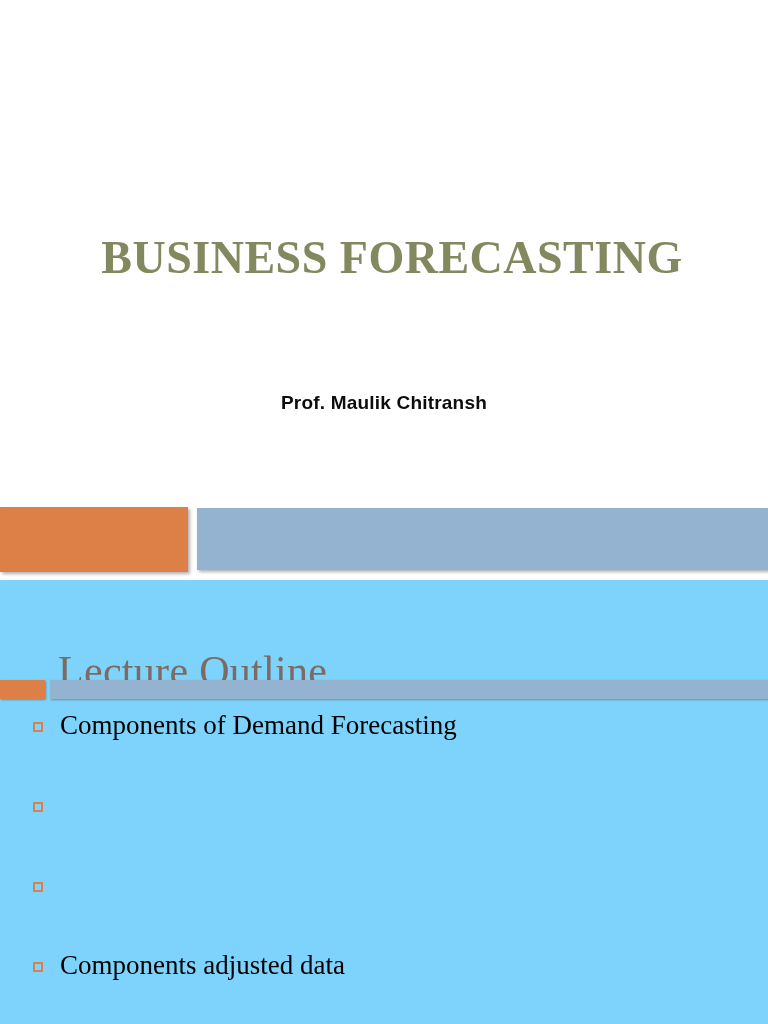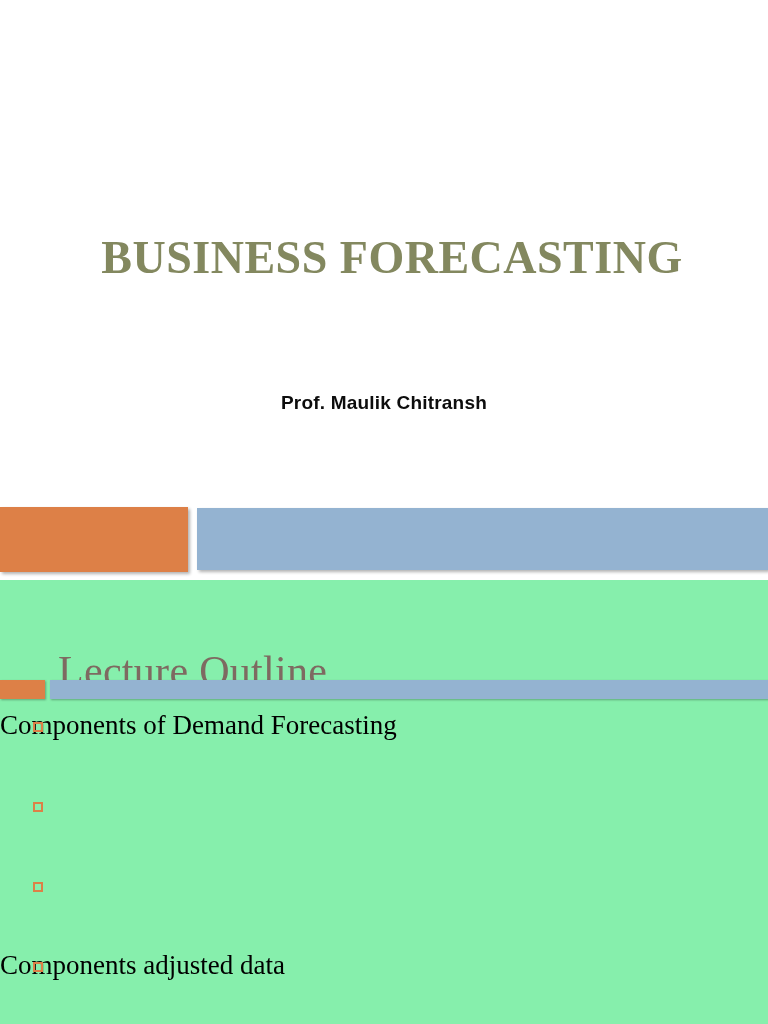--- a/index.html
+++ b/index.html
@@ -80,21 +80,21 @@
     box-shadow: 2px 2px 3px rgba(0,0,0,0.30);
   }
 
   
   #outline-slide {
     position: absolute;
     left: 0;
     top: 580px;
     width: 768px;
     height: 444px;
-    background: #86efac;
+    background: #7dd3fc;
   }
 
   #outline-heading {
     position: absolute;
     left: 58px;
     top: 32px;
     font-family: "Liberation Serif", serif;
     font-weight: normal;
     font-size: 42px;
     color: #7e6a61;
@@ -135,20 +135,21 @@
     left: 0;
     top: 132px;
     width: 768px;
     margin: 0;
     padding: 0;
     list-style: none;
   }
   .outline-item {
     position: relative;
     height: 80px;
+    padding-left: 60px;
     display: flex;
     align-items: flex-start;
   }
   .bullet-square {
     position: absolute;
     left: 33px;
     top: 10px;
     width: 6px;
     height: 6px;
     border: 2px solid #dd8047;

